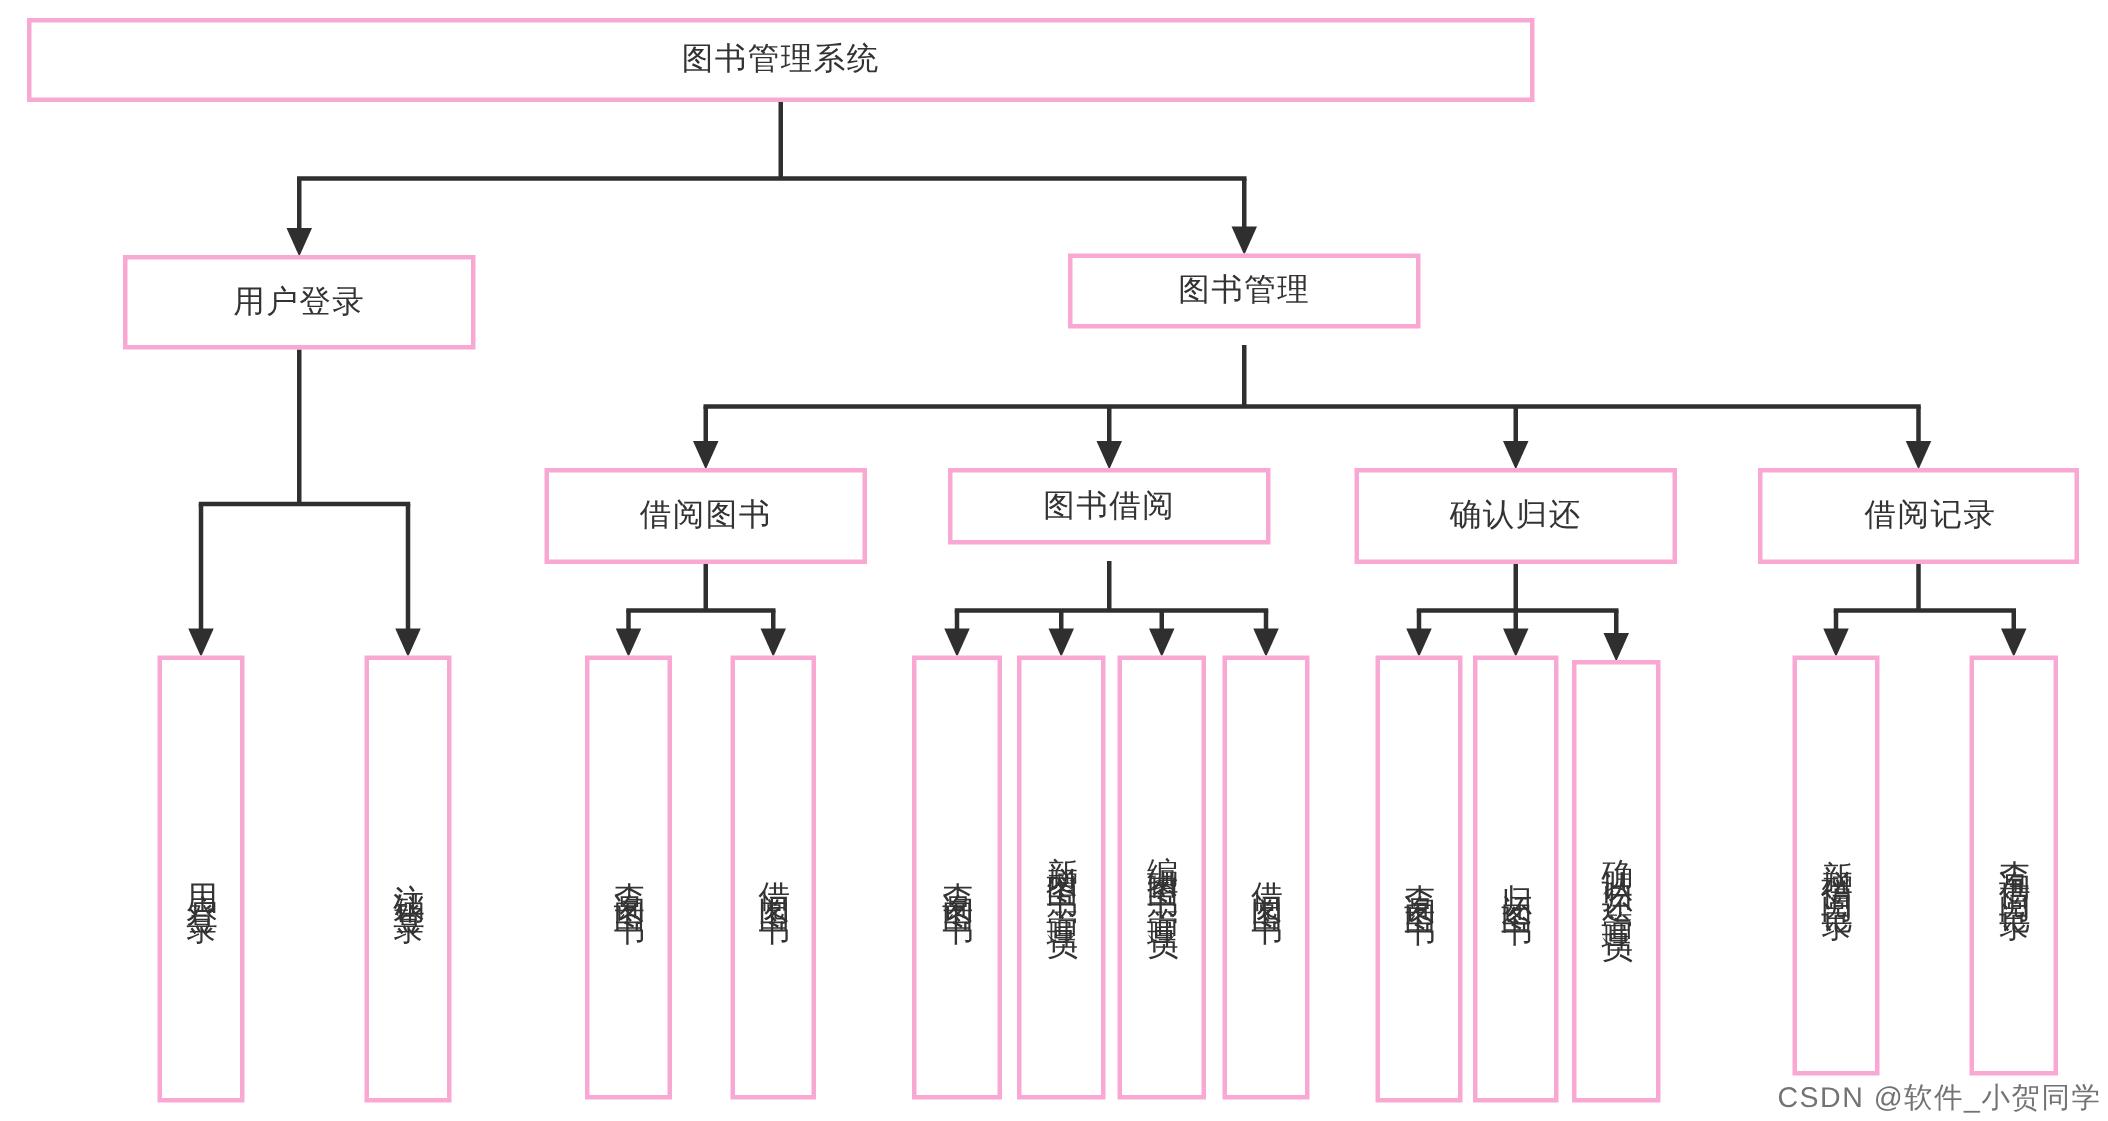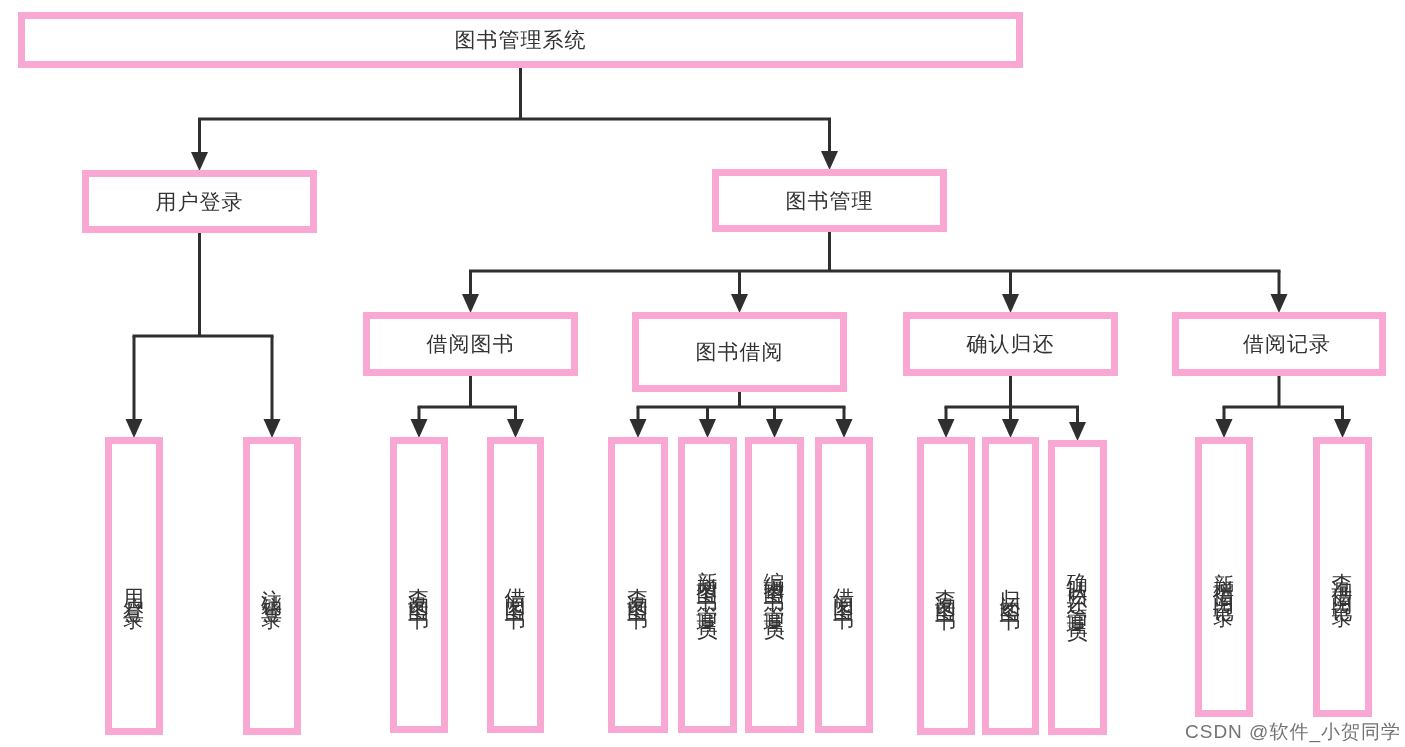--- a/index.html
+++ b/index.html
@@ -17,21 +17,21 @@
   }
   #connectors {
     position: absolute;
     left: 0;
     top: 0;
     z-index: 1;
   }
   .node {
     position: absolute;
     box-sizing: border-box;
-    border: 7px solid #f9a8d4;
+    border: 3px solid #f9a8d4;
     background: #ffffff;
     display: flex;
     align-items: center;
     justify-content: center;
     z-index: 2;
     color: #333333;
   }
   .node .label {
     font-size: 21px;
     letter-spacing: 1px;
@@ -114,27 +114,27 @@
       <line x1="1342.5" y1="407" x2="1342.5" y2="422" stroke="#2f2f2f" stroke-width="3" stroke-linecap="butt"></line>
       <polygon points="1334,419 1351,419 1342.5,438" fill="#2f2f2f"></polygon>
     </svg>
   <div id="watermark">CSDN @软件_小贺同学</div>
 <div class="node horizontal" style="left: 18px; top: 12px; width: 1005px; height: 56px;">
       <span class="label">图书管理系统</span>
     </div>
     <div class="node horizontal" style="left: 82px; top: 170px; width: 235px; height: 63px;">
       <span class="label">用户登录</span>
     </div>
-    <div class="node horizontal" style="left: 712px; top: 169px; width: 235px; height: 63px;">
+    <div class="node horizontal" style="left: 712px; top: 169px; width: 235px; height: 50px;">
       <span class="label">图书管理</span>
     </div>
     <div class="node horizontal" style="left: 363px; top: 312px; width: 215px; height: 64px;">
       <span class="label">借阅图书</span>
     </div>
-    <div class="node horizontal" style="left: 632px; top: 312px; width: 215px; height: 80px;">
+    <div class="node horizontal" style="left: 632px; top: 312px; width: 215px; height: 51px;">
       <span class="label">图书借阅</span>
     </div>
     <div class="node horizontal" style="left: 903px; top: 312px; width: 215px; height: 64px;">
       <span class="label">确认归还</span>
     </div>
     <div class="node horizontal" style="left: 1172px; top: 312px; width: 214px; height: 64px; padding-left: 16px;">
       <span class="label">借阅记录</span>
     </div>
     <div class="node vertical" style="left: 105px; top: 437px; width: 58px; height: 298px;">
       <span class="label">用户登录</span>

